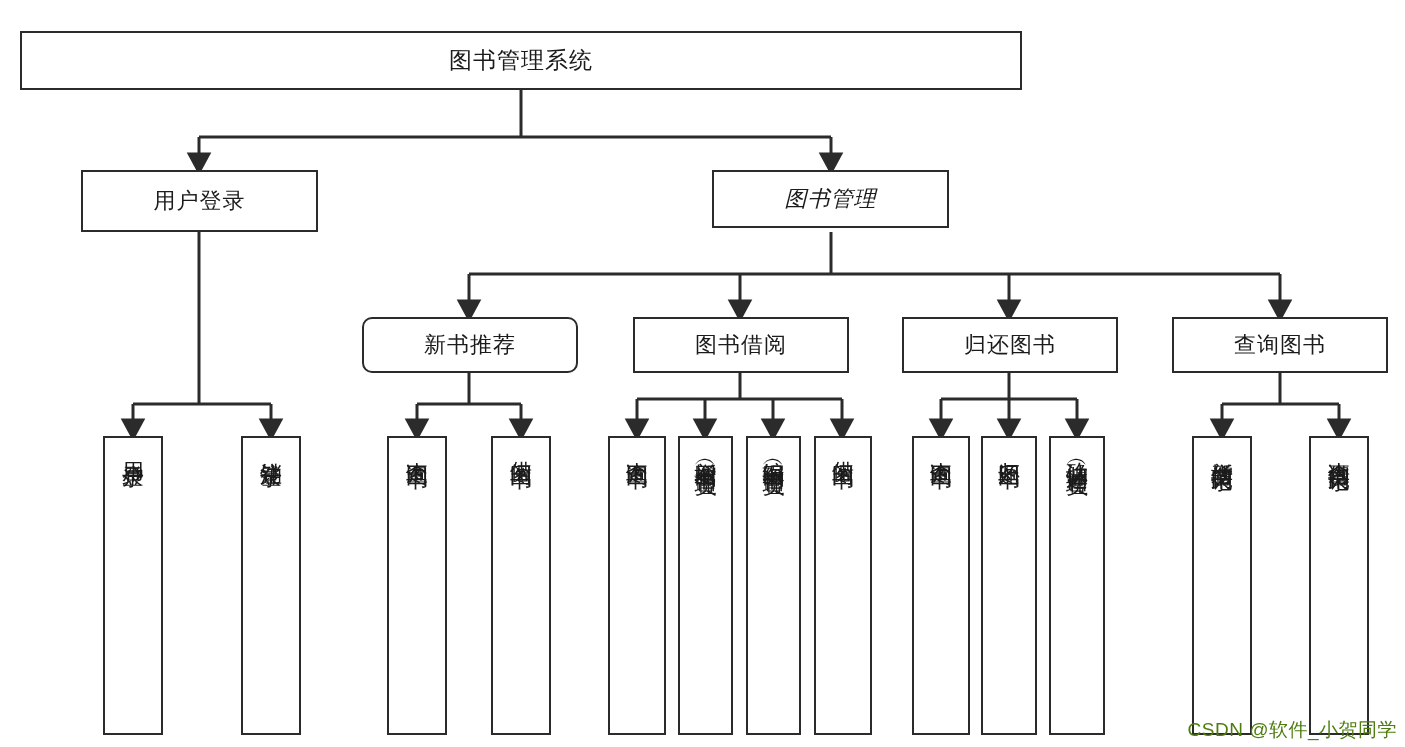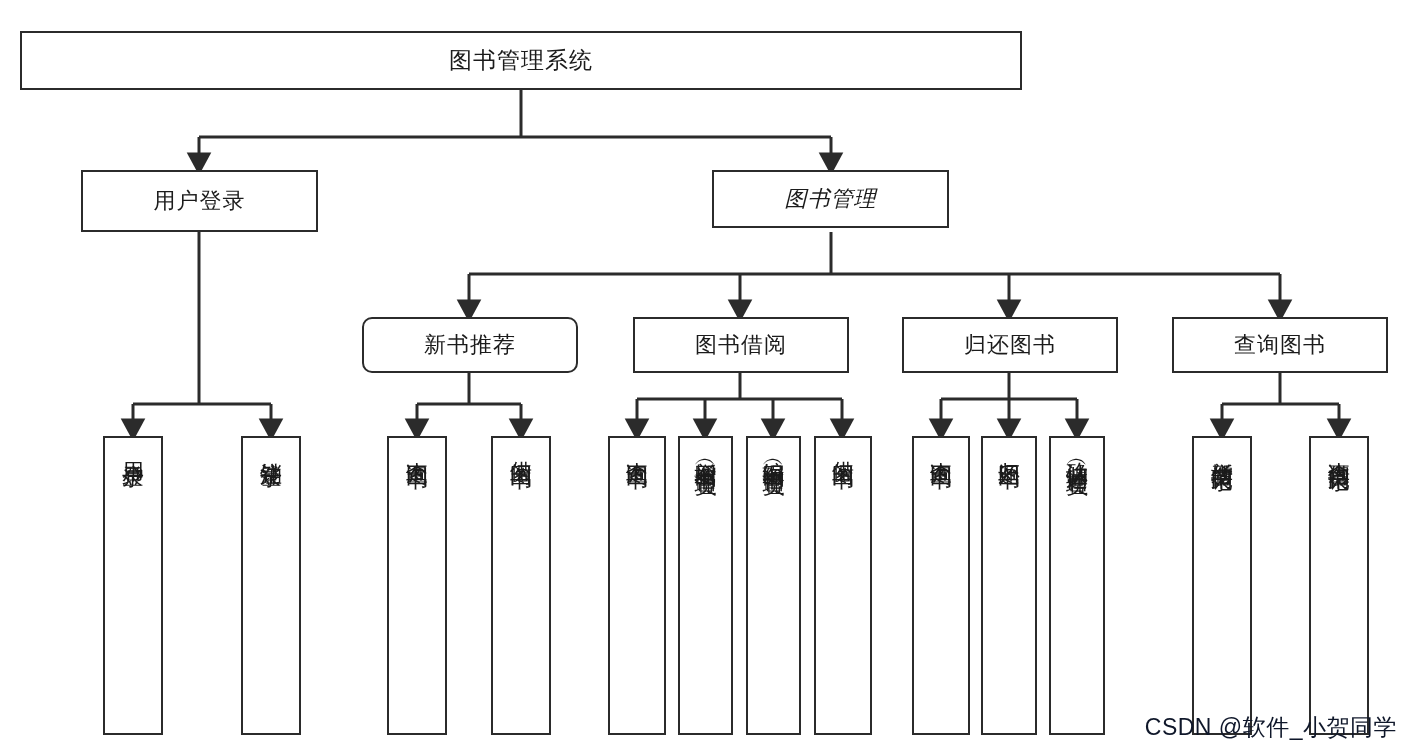--- a/index.html
+++ b/index.html
@@ -55,22 +55,22 @@
     text-orientation: upright;
     line-height: 1.18;
     letter-spacing: 2px;
     white-space: nowrap;
     display: block;
   }
   #watermark {
     position: absolute;
     right: 8px;
     bottom: 4px;
-    font-size: 23px;
-    color: #0f172a;
+    font-size: 19px;
+    color: #4d7c0f;
     letter-spacing: 0.5px;
     white-space: nowrap;
   }
 </style>
 </head>
 <body>
 
 <div id="canvas">
 
   <svg id="wires" viewBox="0 0 1405 747" width="1405" height="747" xmlns="http://www.w3.org/2000/svg">

